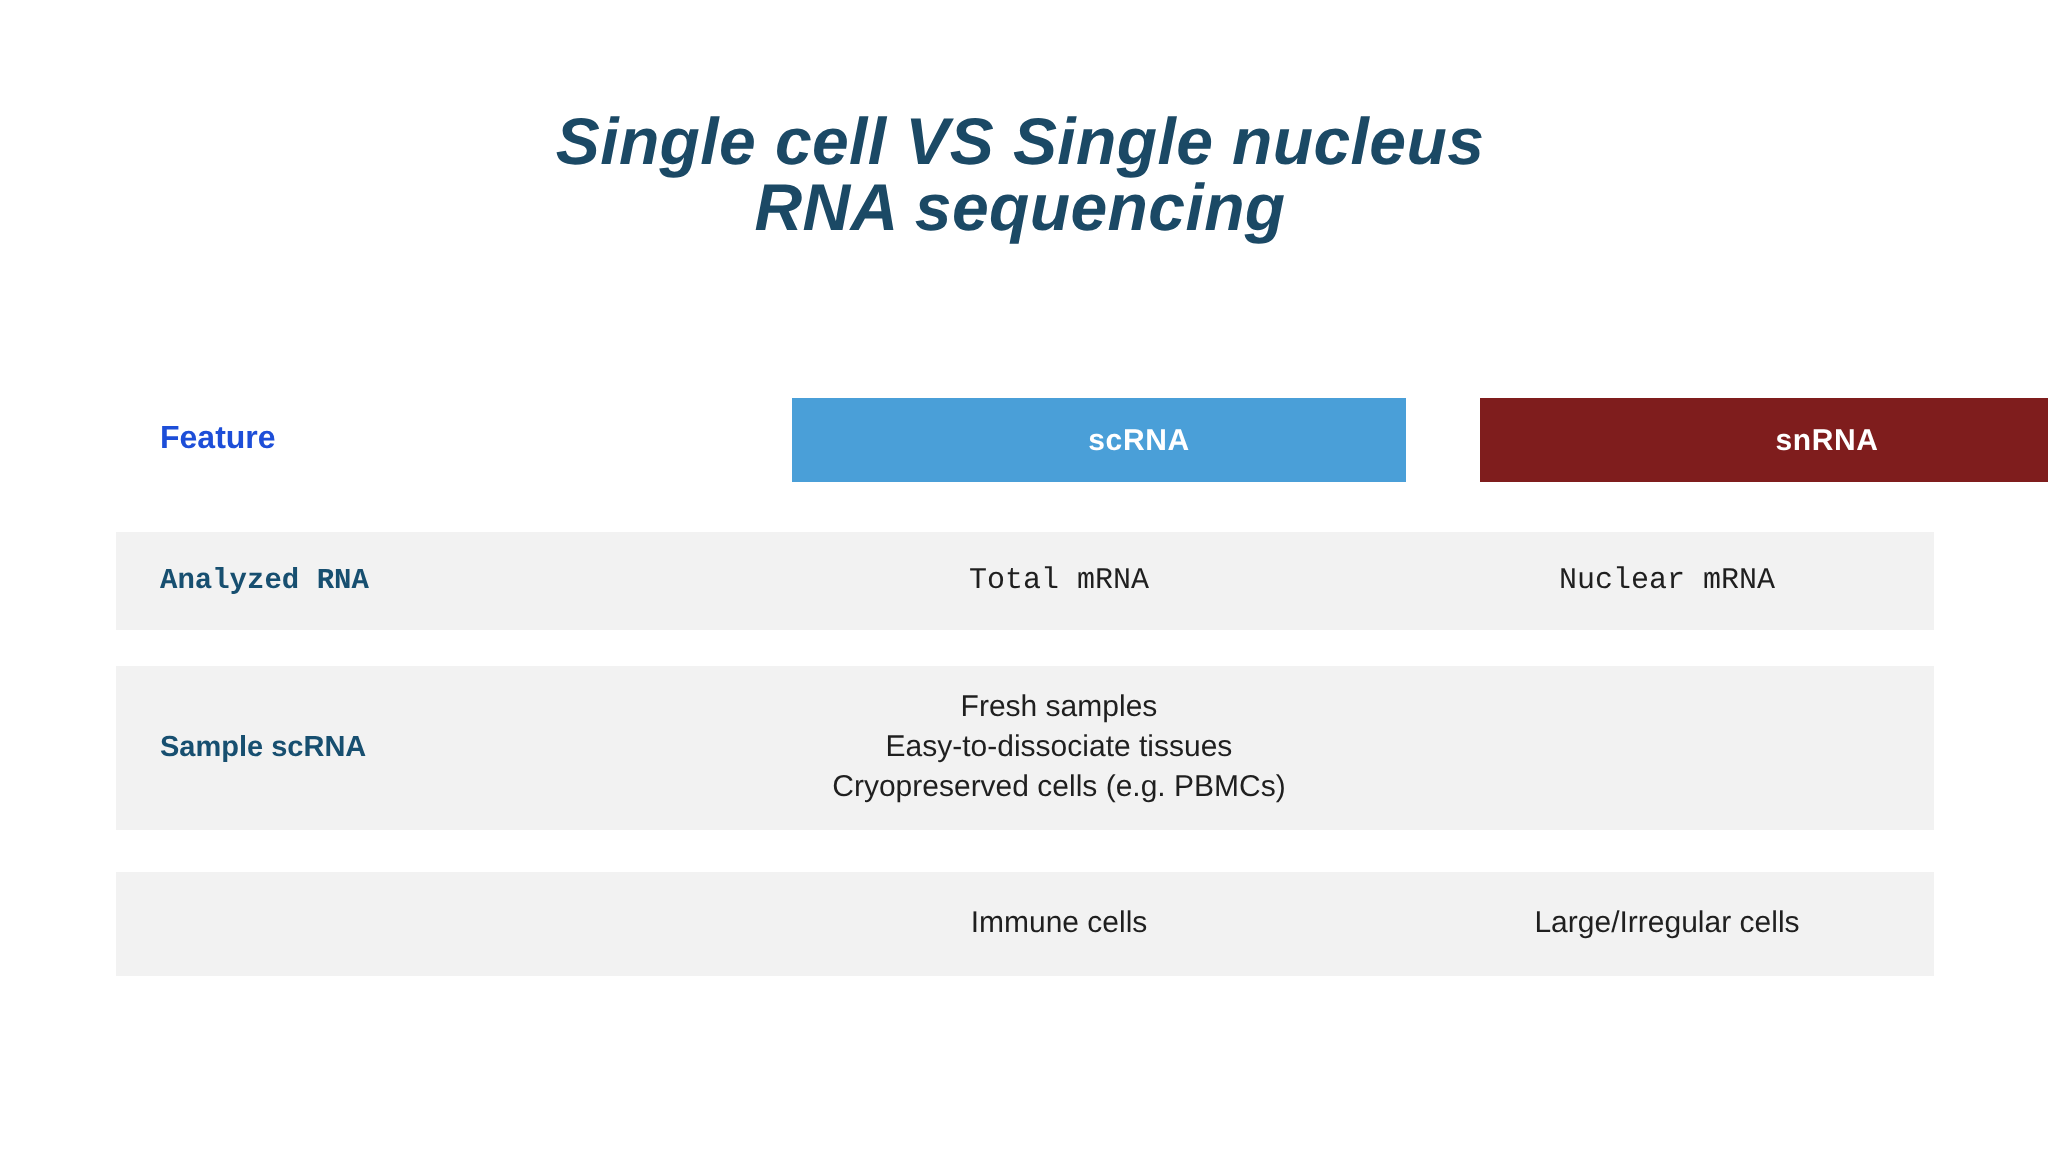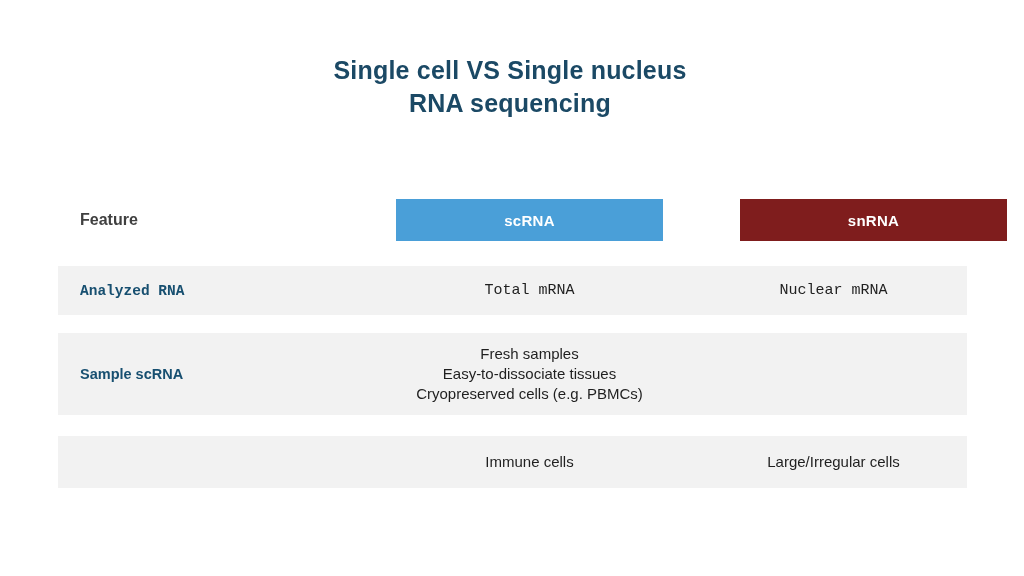--- a/index.html
+++ b/index.html
@@ -15,57 +15,59 @@
     background: #ffffff;
     overflow: hidden;
   }
   .title {
     position: absolute;
     top: 54px;
     left: 0;
     width: 1020px;
     margin: 0;
     text-align: center;
-    font-size: 25px;
+    font-size: 33px;
     line-height: 33px;
     font-weight: 700;
     color: #1b4965;
     white-space: pre-line;
     letter-spacing: 0.2px;
+    font-style: italic;
   }
   .header-row {
     position: absolute;
     top: 199px;
     left: 0;
     width: 1024px;
     height: 42px;
   }
   .feature-h {
     position: absolute;
     left: 80px;
     top: 0;
     height: 42px;
     display: flex;
     align-items: center;
     font-size: 16px;
     font-weight: 700;
-    color: #404040;
+    color: #1d4ed8;
   }
   .colbox {
     position: absolute;
     top: 0;
     width: 267px;
     height: 42px;
     display: flex;
     align-items: center;
     justify-content: center;
     color: #ffffff;
     font-size: 15px;
     font-weight: 700;
     letter-spacing: 0.3px;
+    padding-left: 40px;
   }
   .colbox.scrna { left: 396px; background: #4a9fd8; }
   .colbox.snrna { left: 700px; background: #1a5284; }
   .row {
     position: absolute;
     left: 58px;
     width: 909px;
     background: #f2f2f2;
   }
   .row1 { top: 266px; height: 49px; font-family: Liberation Mono, monospace; }

